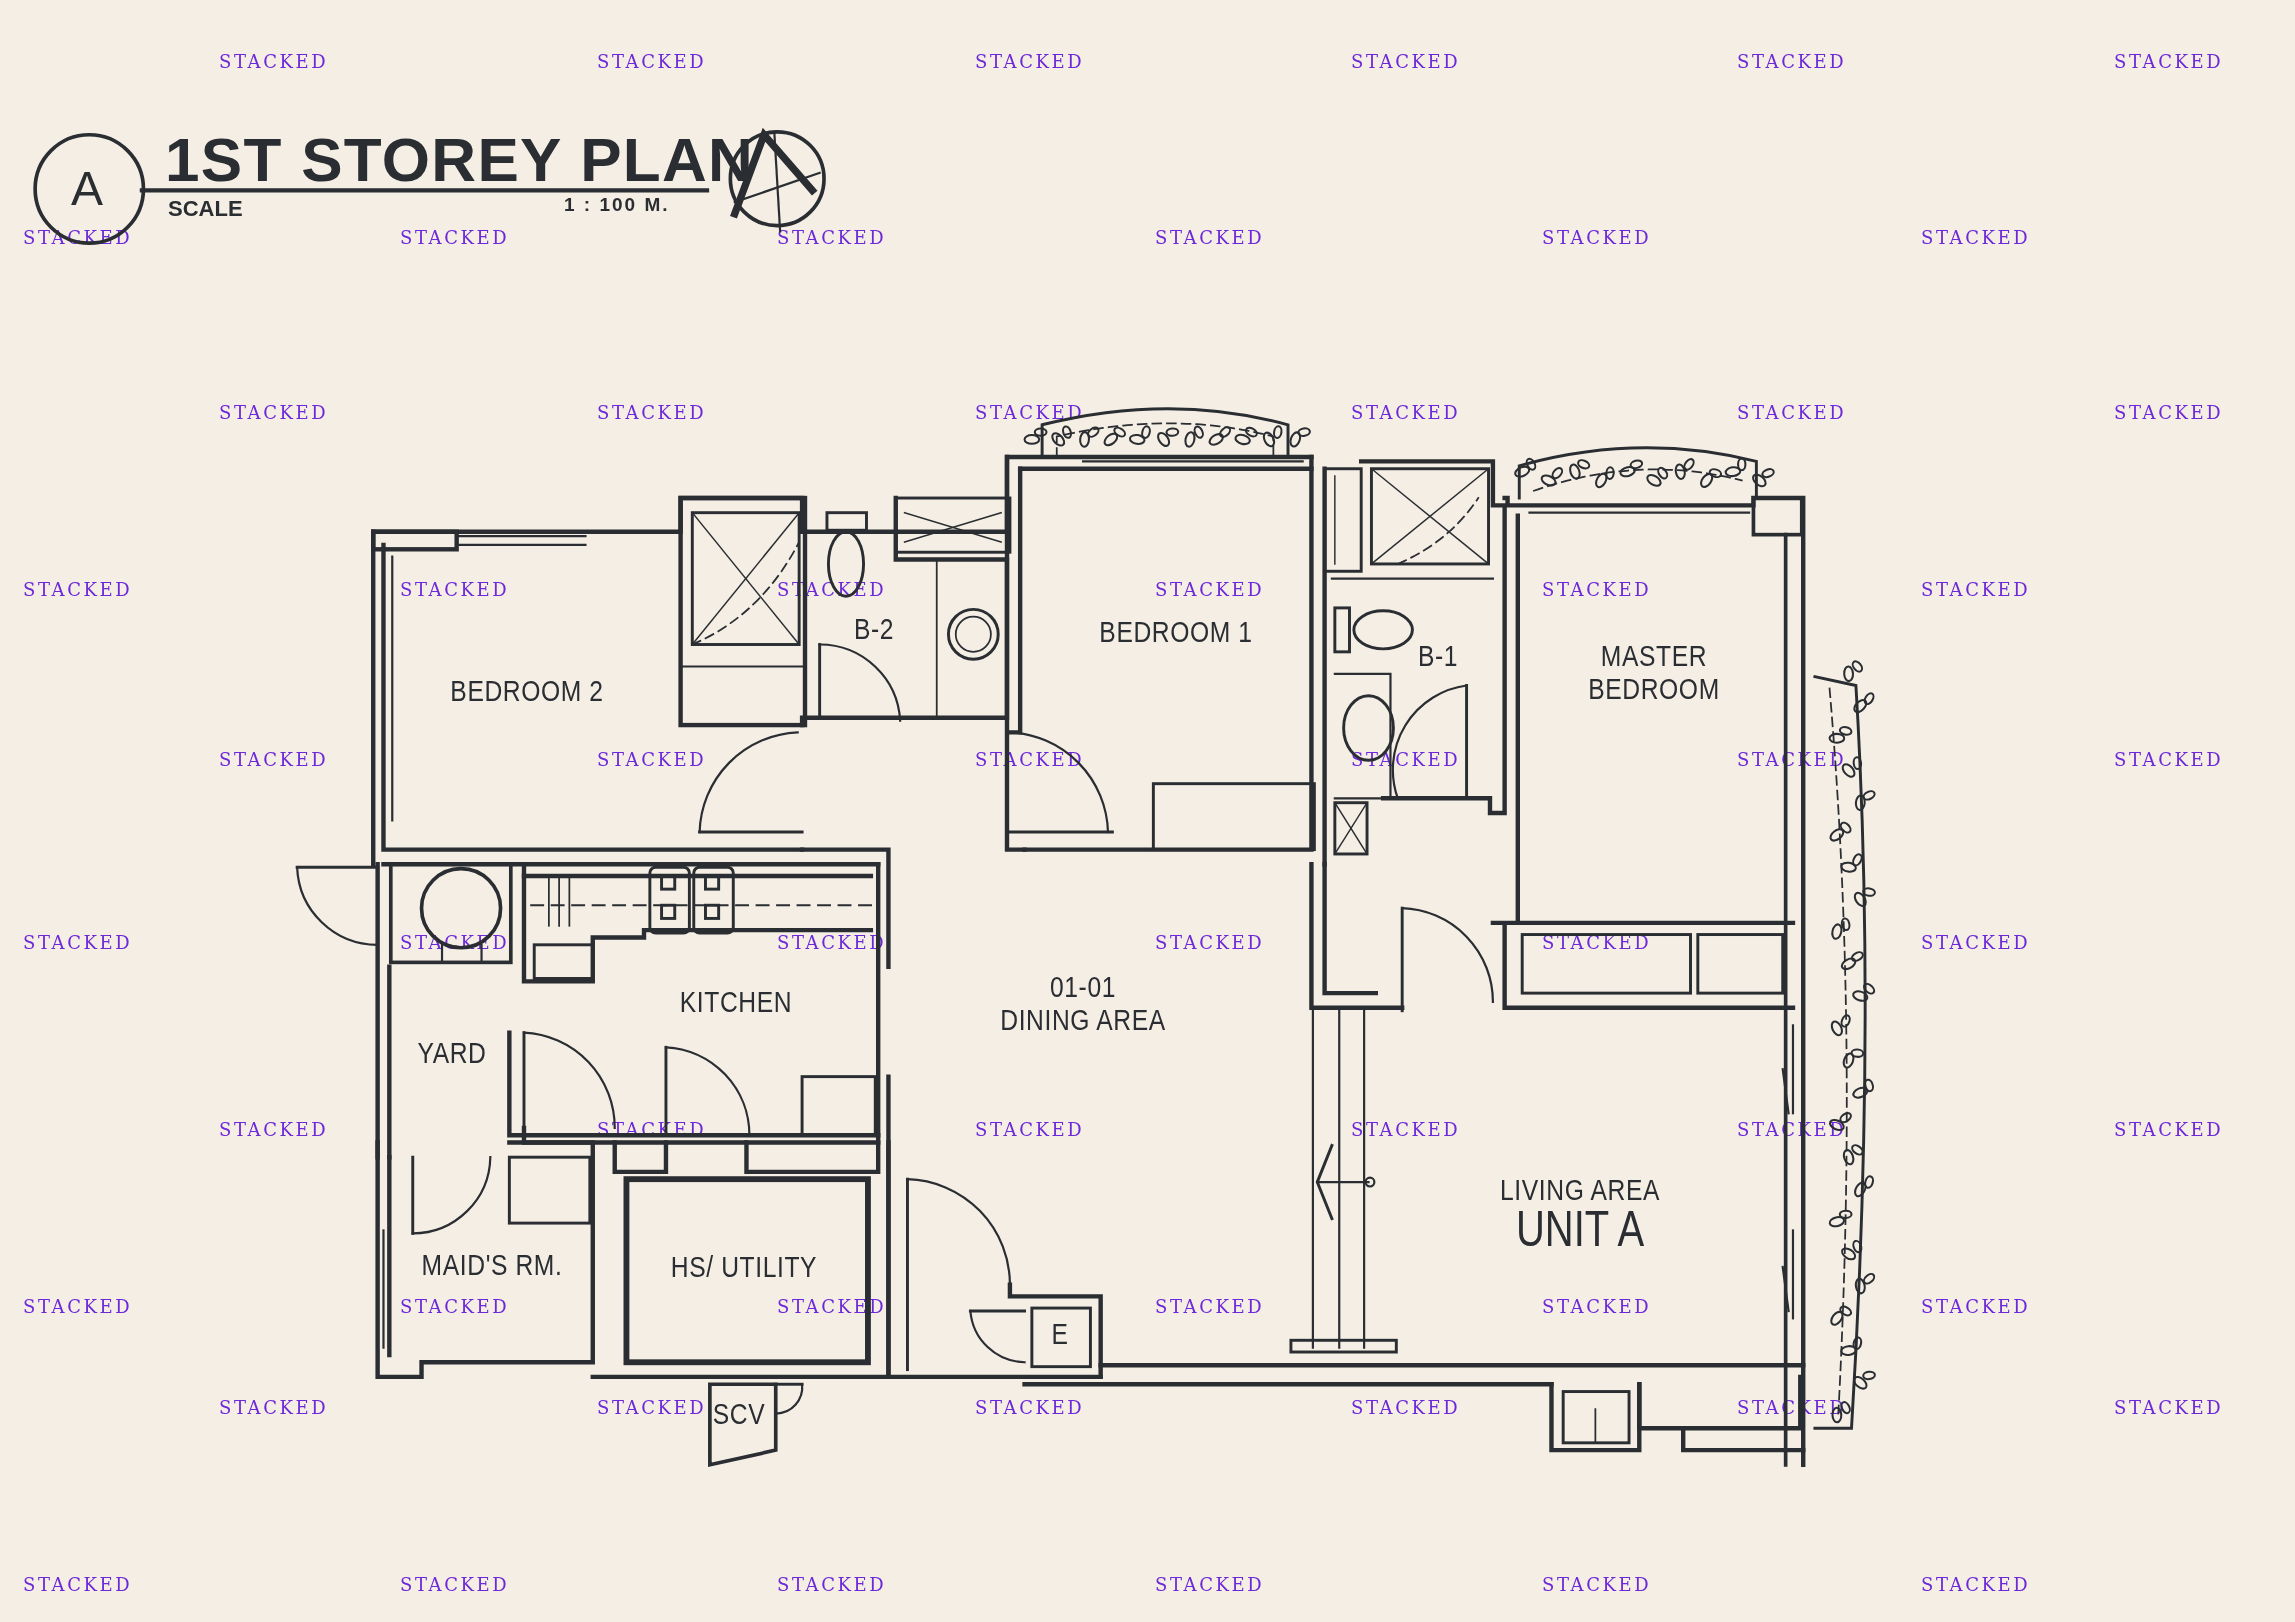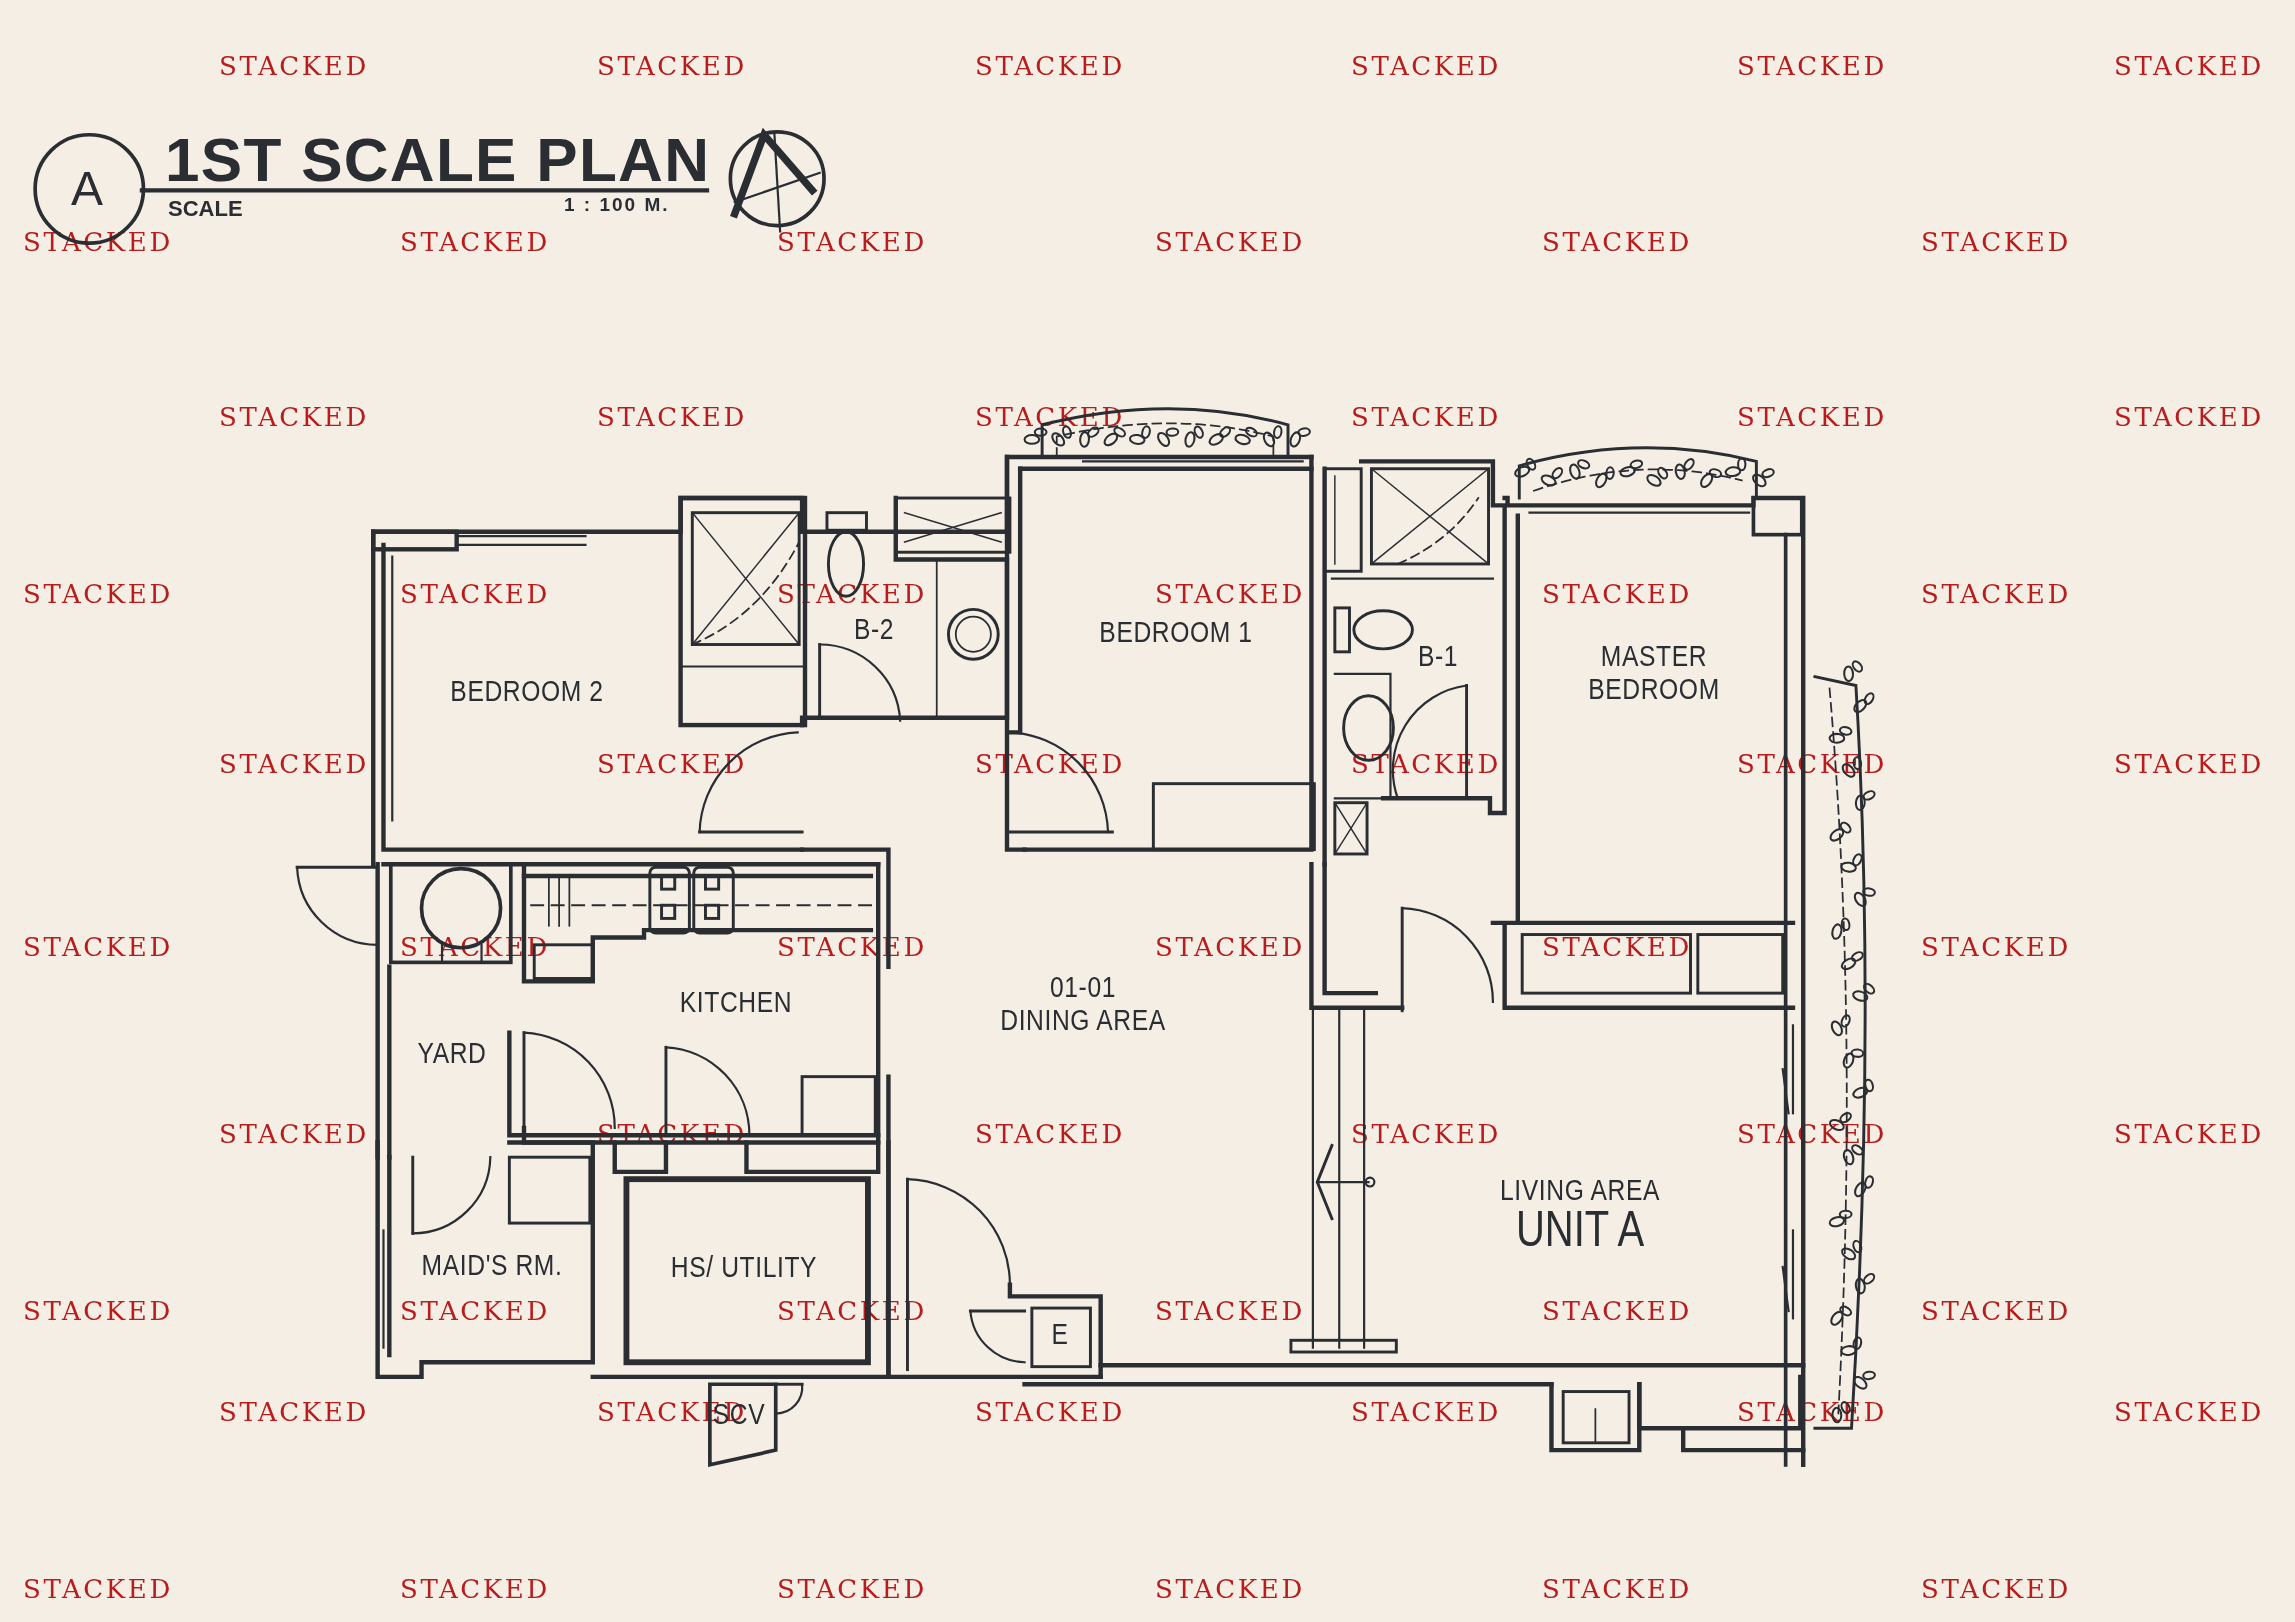--- a/index.html
+++ b/index.html
@@ -1,18 +1,18 @@
 <!DOCTYPE html>
 <html style="font-size:10.5px"><head>
 <meta charset="utf-8">
 <style>
   html, body { margin:0; padding:0; }
   body { width:2295px; height:1623px; background:#F4EEE5; overflow:hidden; position:relative; }
   #canvas { position:absolute; left:0; top:0; width:2295px; height:1623px; }
-  .wm { position:absolute; font-family:"DejaVu Serif", serif; font-size:26px; color:#b91c1c; letter-spacing:2.6px; white-space:nowrap; }
+  .wm { position:absolute; font-family:"DejaVu Serif", serif; font-size:18px; color:#6d28d9; letter-spacing:2.6px; white-space:nowrap; }
   .lbl { position:absolute; font-family:"Liberation Sans", sans-serif; color:#2a2d31; white-space:nowrap; transform:translate(-50%,-50%); text-align:center; line-height:1.15; font-stretch:condensed; }
   .room { font-size:29px; letter-spacing:0.7px; transform:translate(-50%,-50%) scaleX(0.85); }
   .unit { font-size:50px; }
   .title { position:absolute; font-family:"Liberation Sans", sans-serif; font-weight:bold; color:#2a2d31; white-space:nowrap; }
 </style>
 </head>
 <body>
 
 <div id="watermarks">
     <div class="wm" style="left: 219px; top: 51px;">STACKED</div>
@@ -366,21 +366,21 @@
         <ellipse cx="1269" cy="917" rx="4" ry="2.5" transform="rotate(102 1269 917)"></ellipse>
         <ellipse cx="1271" cy="944" rx="5" ry="3" transform="rotate(41 1271 944)"></ellipse>
         <ellipse cx="1277" cy="939" rx="4" ry="2.5" transform="rotate(173 1277 939)"></ellipse>
         <ellipse cx="1255" cy="966" rx="5" ry="3" transform="rotate(88 1255 966)"></ellipse>
         <ellipse cx="1261" cy="961" rx="4" ry="2.5" transform="rotate(64 1261 961)"></ellipse>
       </g>
   </g>
 </svg>
 
 <div class="title" style="left:71px; top:161px; font-size:48px; font-weight:normal;">A</div>
-<div class="title" style="left:165px; top:124px; font-size:62px; letter-spacing:1.3px;">1ST SCALE PLAN</div>
+<div class="title" style="left:165px; top:124px; font-size:62px; letter-spacing:1.3px;">1ST STOREY PLAN</div>
 <div class="title" style="left:168px; top:196px; font-size:22px;">SCALE</div>
 <div class="title" style="left:564px; top:194px; font-size:19px; letter-spacing:2px;">1 : 100 M.</div>
 
 <div class="lbl room" style="left:527px; top:692px;">BEDROOM 2</div>
 <div class="lbl room" style="left:1176px; top:633px;">BEDROOM 1</div>
 <div class="lbl room" style="left:874px; top:630px;">B-2</div>
 <div class="lbl room" style="left:1438px; top:657px;">B-1</div>
 <div class="lbl room" style="left:1654px; top:673px;">
   <div>MASTER</div>
   <div>BEDROOM</div>

